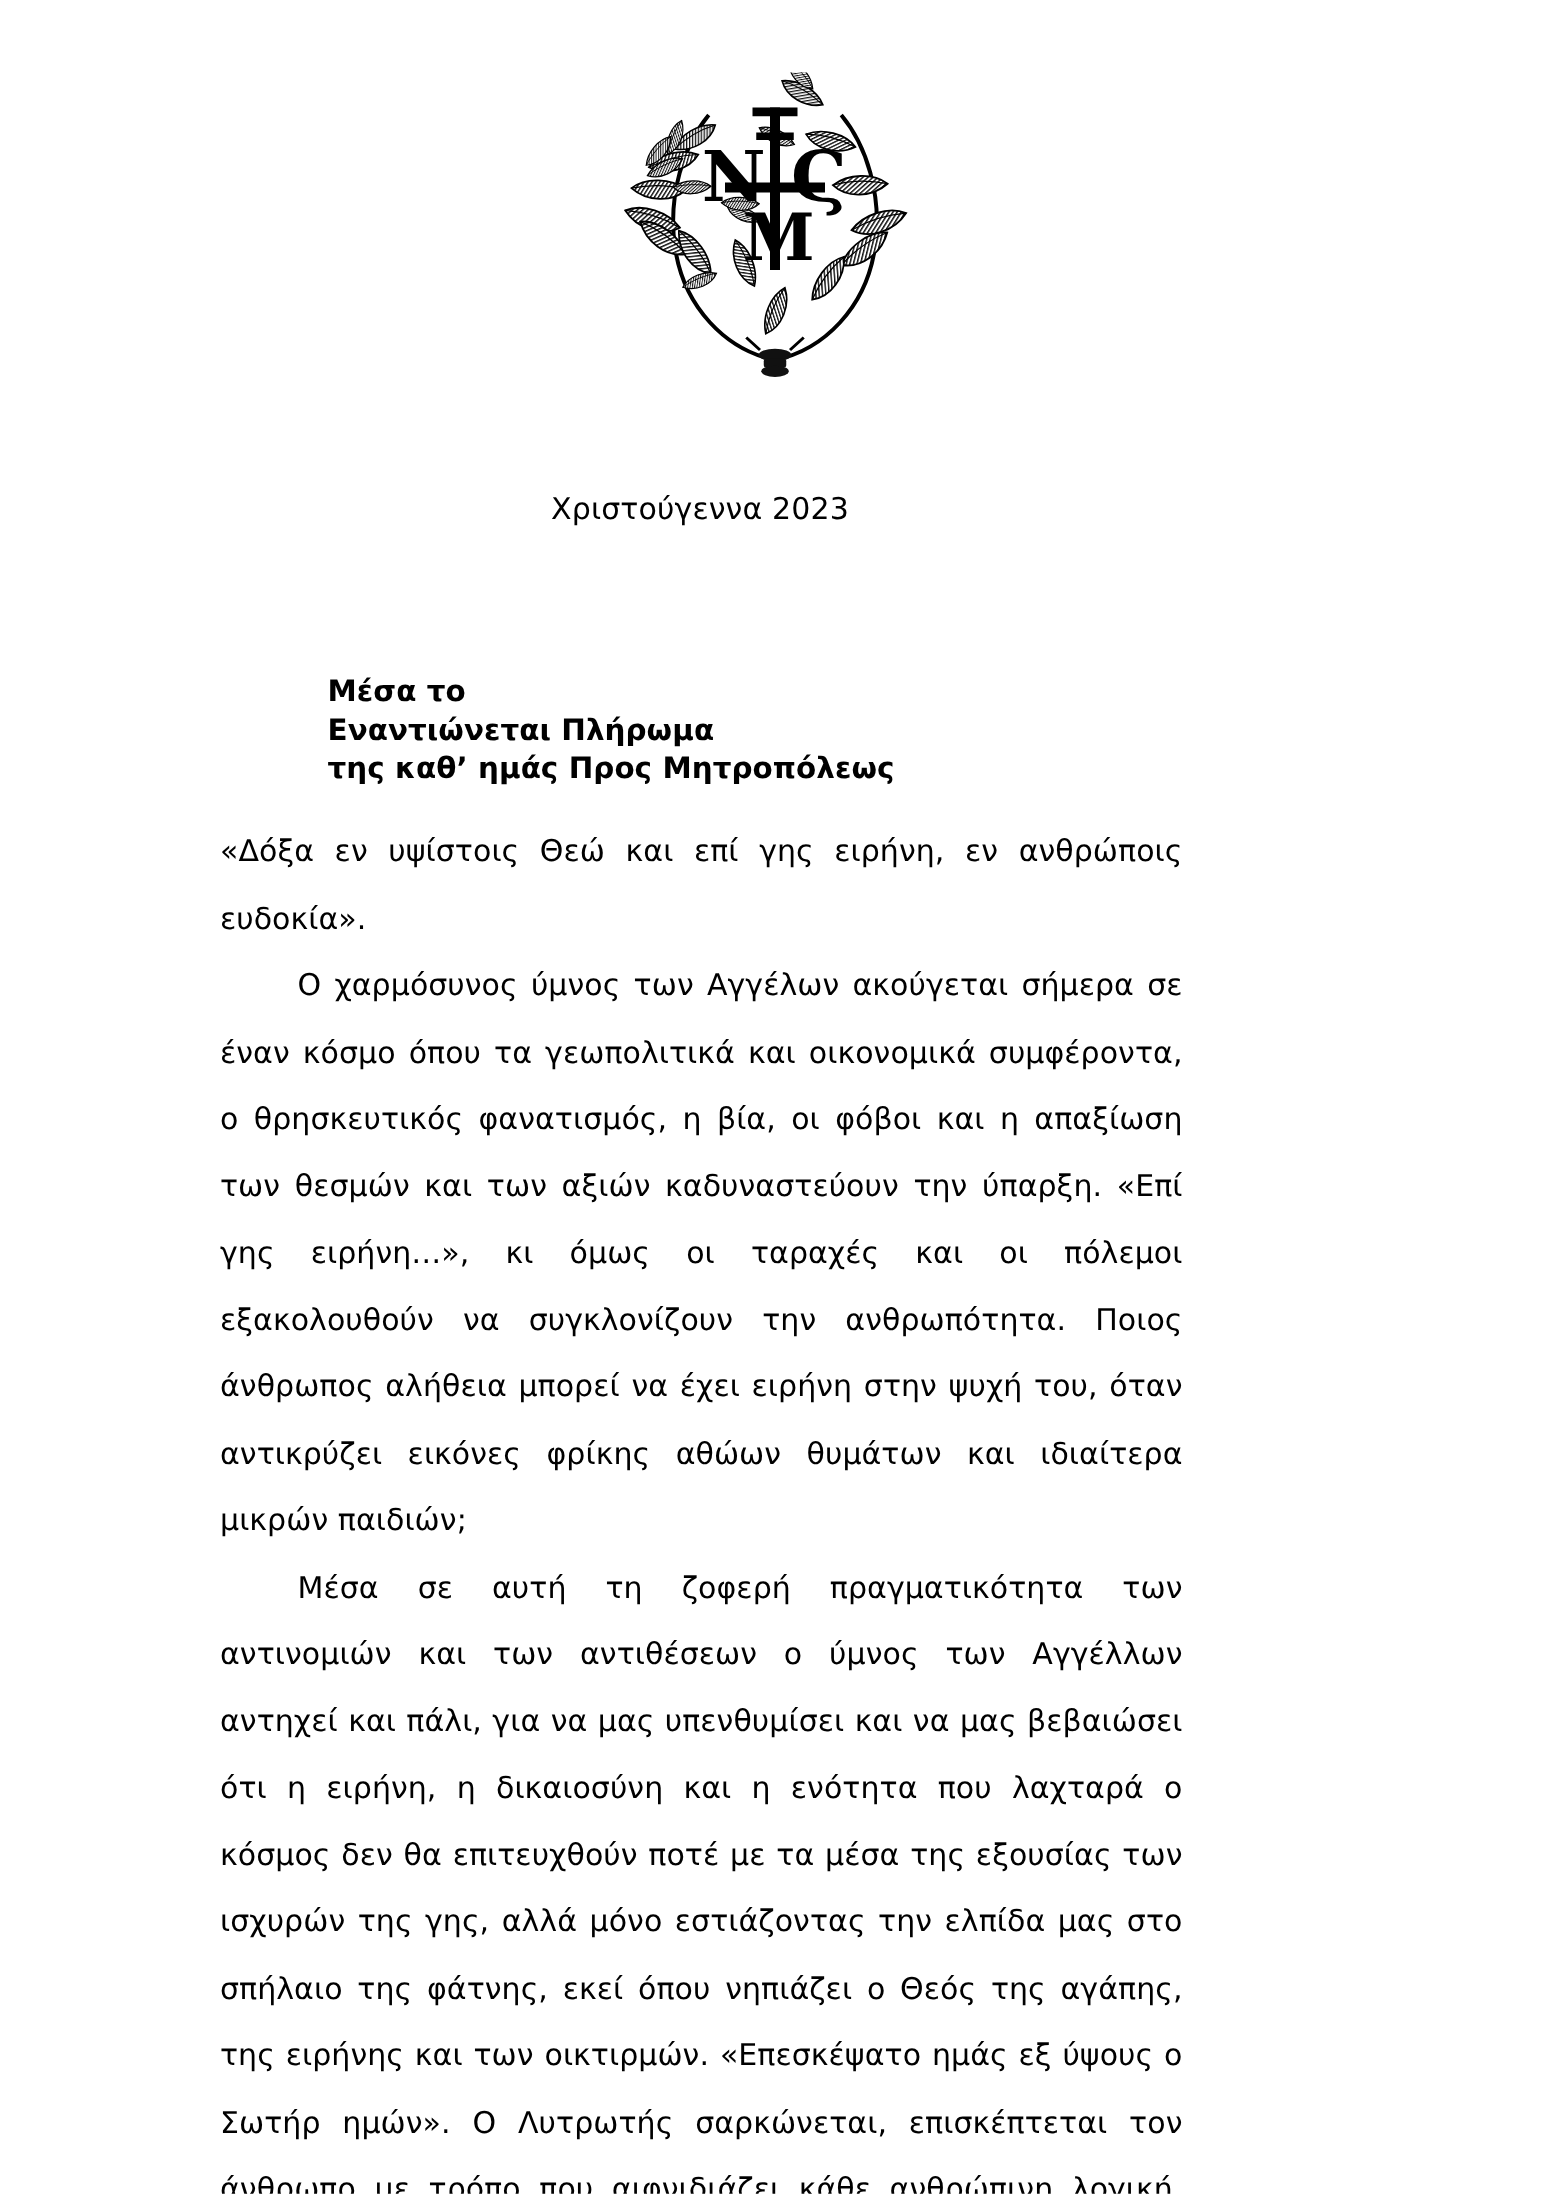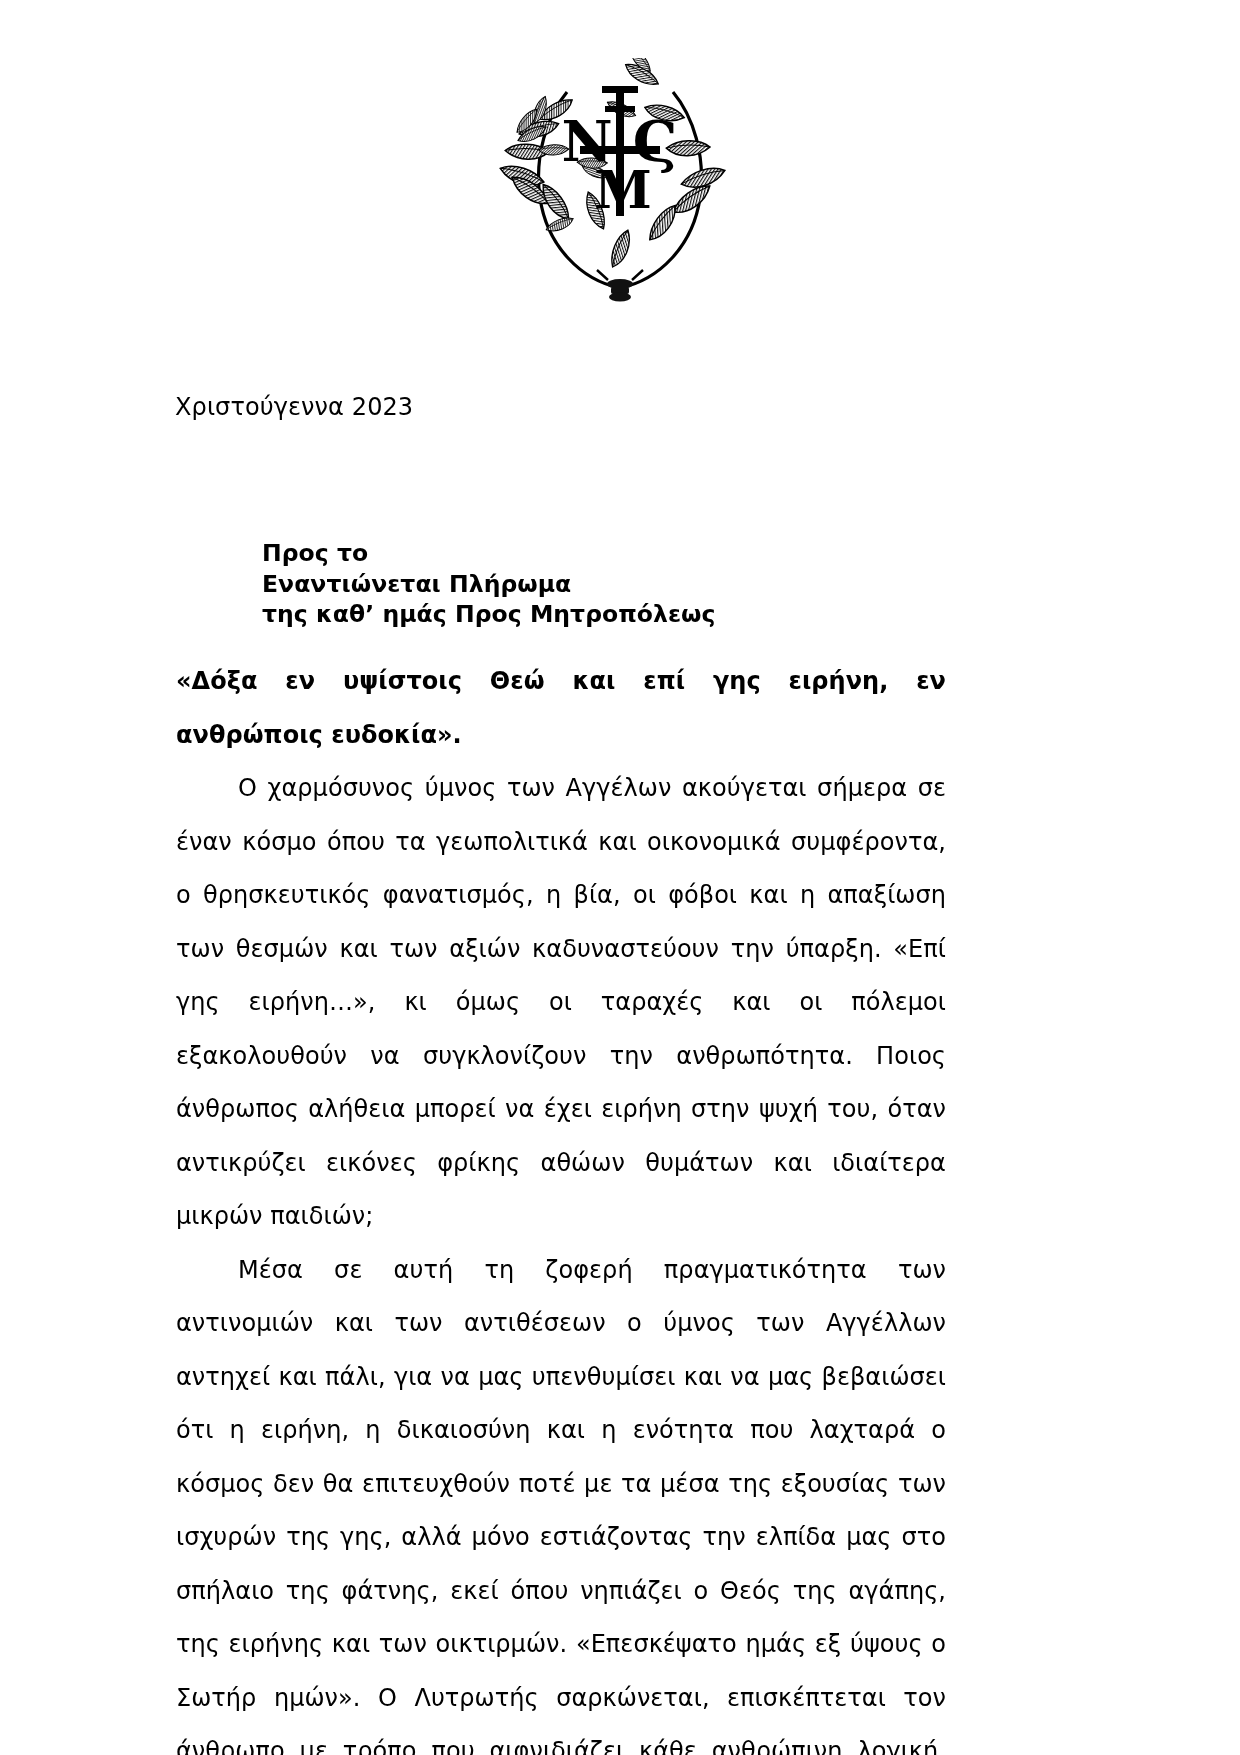--- a/index.html
+++ b/index.html
@@ -36,21 +36,21 @@
     height: 245px;
     display: block;
   }
 
   
   .date-line {
     position: absolute;
     left: 175px;
     right: 295px;
     top: 392px;
-    text-align: left;
+    text-align: center;
     font-size: 24px;
     line-height: 30px;
     letter-spacing: 0.1px;
     white-space: nowrap;
   }
 
   
   .addressee {
     position: absolute;
     left: 262px;
@@ -71,21 +71,21 @@
     font-size: 24px;
     line-height: 53.5px;
     text-align: justify;
     text-justify: inter-word;
     letter-spacing: 0.05px;
   }
   .body-text p {
     margin: 0;
     text-indent: 62px;
   }
-  .body-text p.no-indent { text-indent: 0; font-weight: bold; }
+  .body-text p.no-indent { text-indent: 0; }
 </style>
 </head>
 <body>
 
 <div class="page">
 
   <div class="emblem-wrap">
     <svg class="emblem" viewBox="0 0 250 245" aria-hidden="true">
       <defs>
         <pattern id="hatch" width="3" height="3" patternUnits="userSpaceOnUse" patternTransform="rotate(40)">
@@ -152,21 +152,21 @@
         <text x="92" y="103" font-size="56">Ν</text>
         <text x="160" y="103" font-size="56">Ϛ</text>
         <text x="128" y="150" font-size="52">Μ</text>
       </g>
     </svg>
   </div>
 
   <div class="date-line">Χριστούγεννα 2023</div>
 
   <div class="addressee">
-    <div>Προς το</div>
+    <div>Μέσα το</div>
     <div>Εναντιώνεται Πλήρωμα</div>
     <div>της καθ’ ημάς Προς Μητροπόλεως</div>
   </div>
 
   <div class="body-text">
     <p class="no-indent">«Δόξα εν υψίστοις Θεώ και επί γης ειρήνη, εν ανθρώποις ευδοκία».</p>
     <p>Ο χαρμόσυνος ύμνος των Αγγέλων ακούγεται σήμερα σε έναν κόσμο όπου τα γεωπολιτικά και οικονομικά συμφέροντα, ο θρησκευτικός φανατισμός, η βία, οι φόβοι και η απαξίωση των θεσμών και των αξιών καδυναστεύουν την ύπαρξη. «Επί γης ειρήνη…», κι όμως οι ταραχές και οι πόλεμοι εξακολουθούν να συγκλονίζουν την ανθρωπότητα. Ποιος άνθρωπος αλήθεια μπορεί να έχει ειρήνη στην ψυχή του, όταν αντικρύζει εικόνες φρίκης αθώων θυμάτων και ιδιαίτερα μικρών παιδιών;</p>
     <p>Μέσα σε αυτή τη ζοφερή πραγματικότητα των αντινομιών και των αντιθέσεων ο ύμνος των Αγγέλλων αντηχεί και πάλι, για να μας υπενθυμίσει και να μας βεβαιώσει ότι η ειρήνη, η δικαιοσύνη και η ενότητα που λαχταρά ο κόσμος δεν θα επιτευχθούν ποτέ με τα μέσα της εξουσίας των ισχυρών της γης, αλλά μόνο εστιάζοντας την ελπίδα μας στο σπήλαιο της φάτνης, εκεί όπου νηπιάζει ο Θεός της αγάπης, της ειρήνης και των οικτιρμών. «Επεσκέψατο ημάς εξ ύψους ο Σωτήρ ημών». Ο Λυτρωτής σαρκώνεται, επισκέπτεται τον άνθρωπο με τρόπο που αιφνιδιάζει κάθε ανθρώπινη λογική. Εναντιώνεται στη βία με τη μορφή του αθώου παιδιού. Ο Σωτήρας του κόσμου έρχεται χωρίς πλούτο, χωρίς κοσμική εξουσία. Έρχεται ταπεινά στον κόσμο μας, για να ανατρέψει τη φθορά και το κακό. Να σηκώσει τους πεσμένους, να παρηγορήσει τους απεγνωσμένους, να δώσει τη βεβαιότητα της ελπίδας εγκαινιάζοντας τη νέα εποχή της χάριτός Του.</p>
   </div>
 

